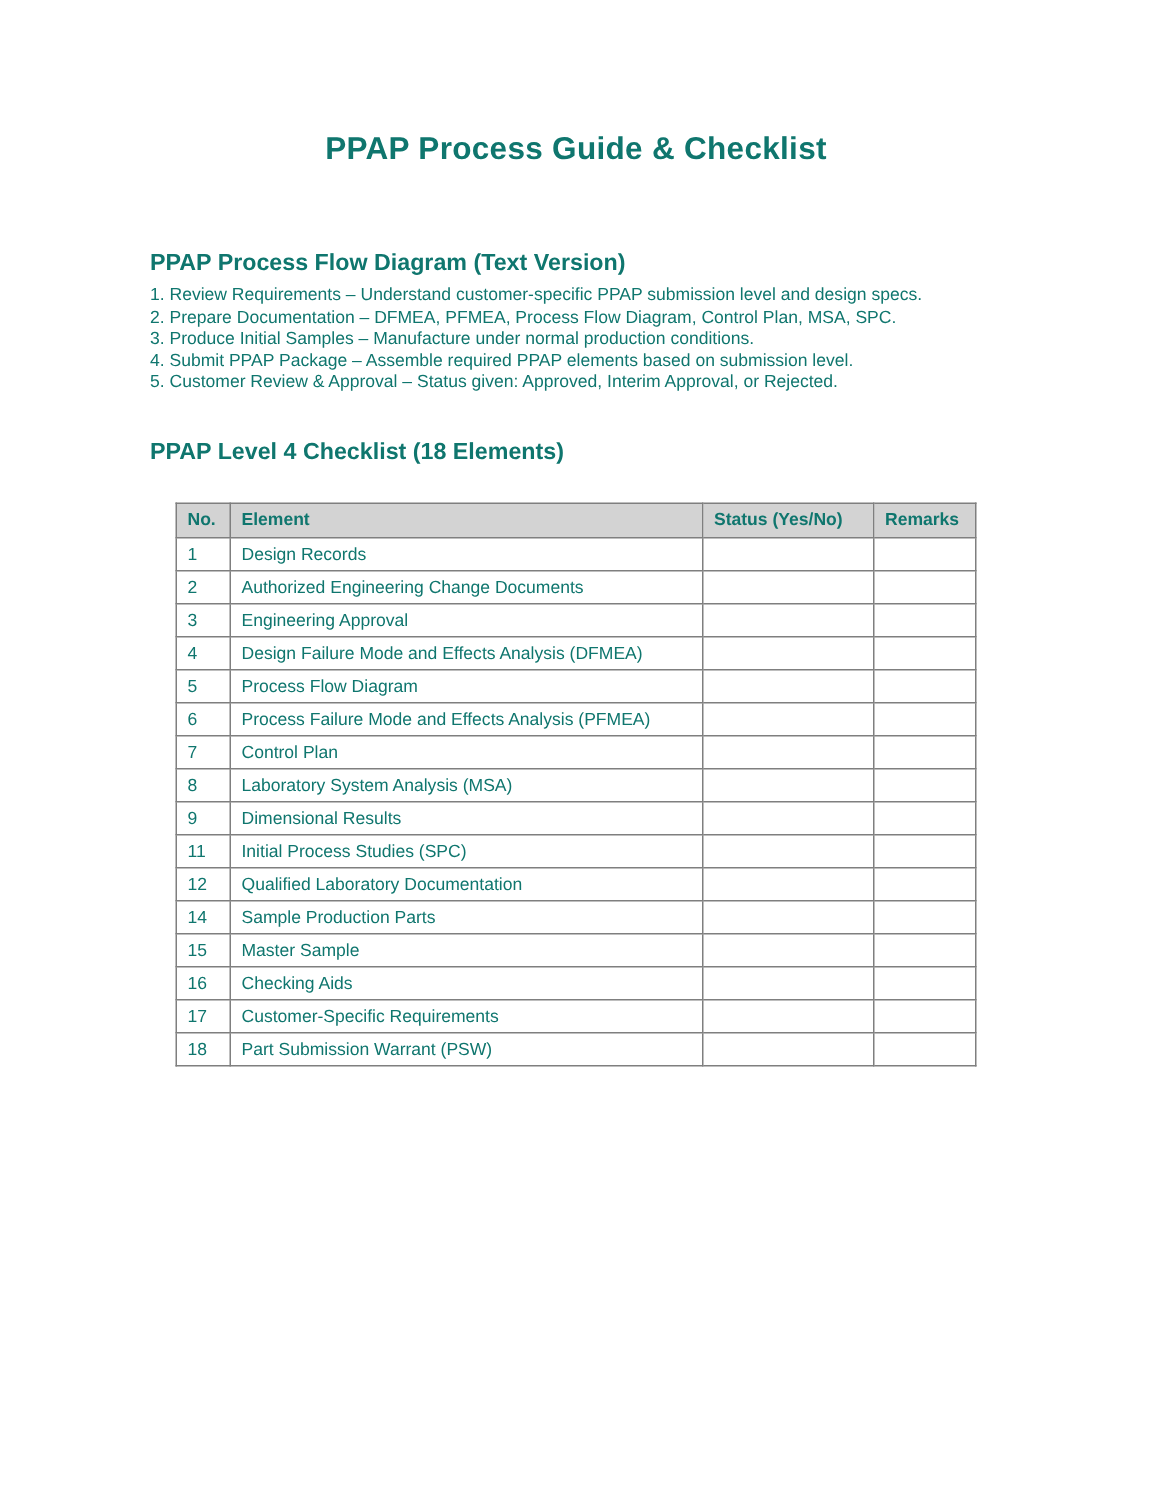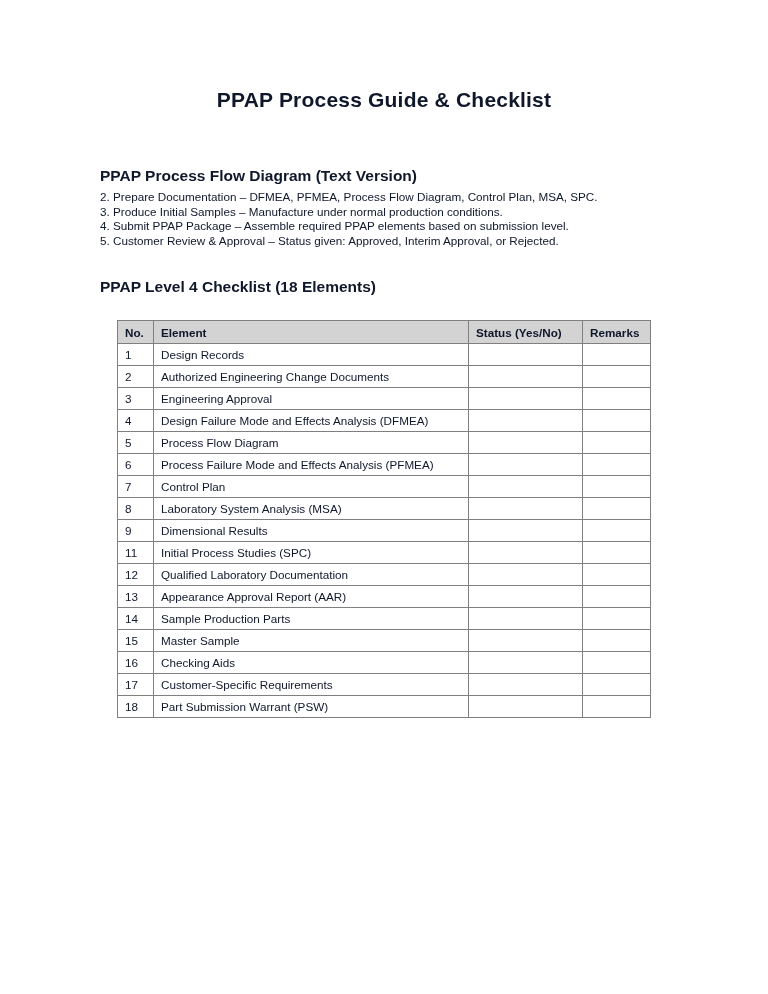--- a/index.html
+++ b/index.html
@@ -6,21 +6,21 @@
     margin: 0;
     padding: 0;
     background: #ffffff;
   }
   .page {
     position: relative;
     width: 768px;
     height: 994px;
     background: #ffffff;
     font-family: "Liberation Sans", sans-serif;
-    color: #0f172a;
+    color: #0f766e;
     overflow: hidden;
     box-sizing: border-box;
   }
   .content {
     padding: 88px 100px 0 100px;
   }
   .doc-title {
     margin: 0;
     font-size: 21px;
     line-height: 24px;
@@ -86,20 +86,21 @@
 <body>
 
 <div class="page">
   <div class="content">
 
     <h1 class="doc-title">PPAP Process Guide &amp; Checklist</h1>
 
     <h2 class="section-heading heading-flow">PPAP Process Flow Diagram (Text Version)</h2>
 
     <div class="flow-steps">
+        <p class="flow-step">1. Review Requirements – Understand customer-specific PPAP submission level and design specs.</p>
         <p class="flow-step">2. Prepare Documentation – DFMEA, PFMEA, Process Flow Diagram, Control Plan, MSA, SPC.</p>
         <p class="flow-step">3. Produce Initial Samples – Manufacture under normal production conditions.</p>
         <p class="flow-step">4. Submit PPAP Package – Assemble required PPAP elements based on submission level.</p>
         <p class="flow-step">5. Customer Review &amp; Approval – Status given: Approved, Interim Approval, or Rejected.</p>
       </div>
 
     <h2 class="section-heading heading-checklist">PPAP Level 4 Checklist (18 Elements)</h2>
 
     <div class="table-wrap">
       <table class="checklist">
@@ -178,26 +179,20 @@
     <td></td>
     <td></td>
   </tr>
             <tr>
     <td>12</td>
     <td>Qualified Laboratory Documentation</td>
     <td></td>
     <td></td>
   </tr>
             <tr>
-    <td>13</td>
-    <td>Appearance Approval Report (AAR)</td>
-    <td></td>
-    <td></td>
-  </tr>
-            <tr>
     <td>14</td>
     <td>Sample Production Parts</td>
     <td></td>
     <td></td>
   </tr>
             <tr>
     <td>15</td>
     <td>Master Sample</td>
     <td></td>
     <td></td>

